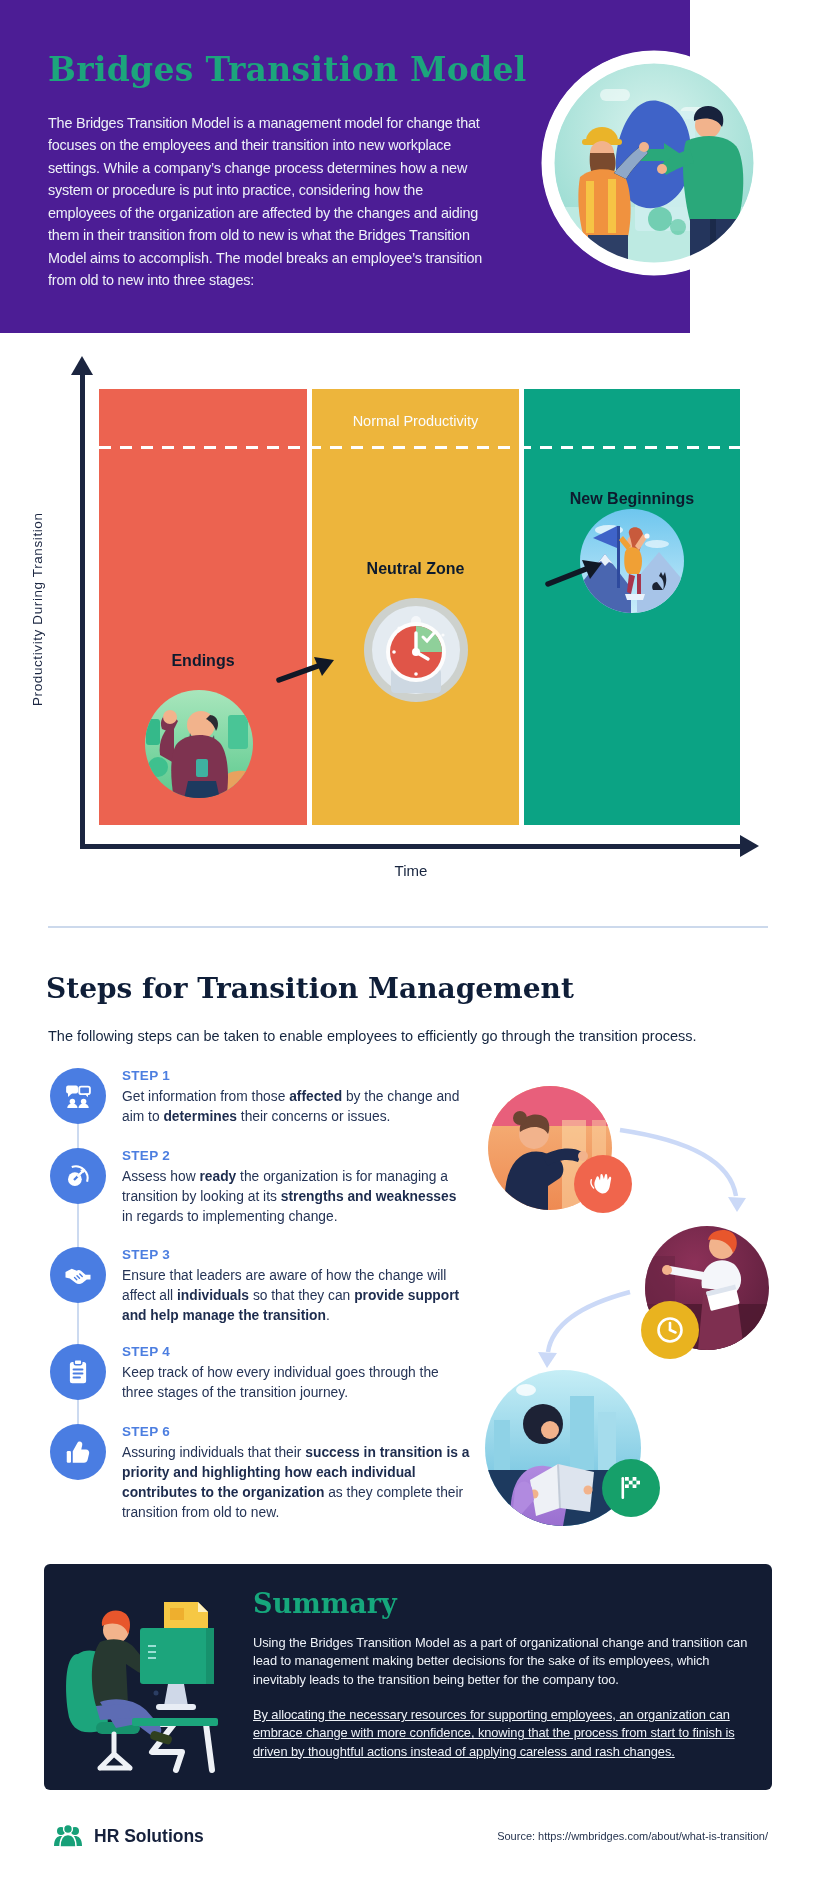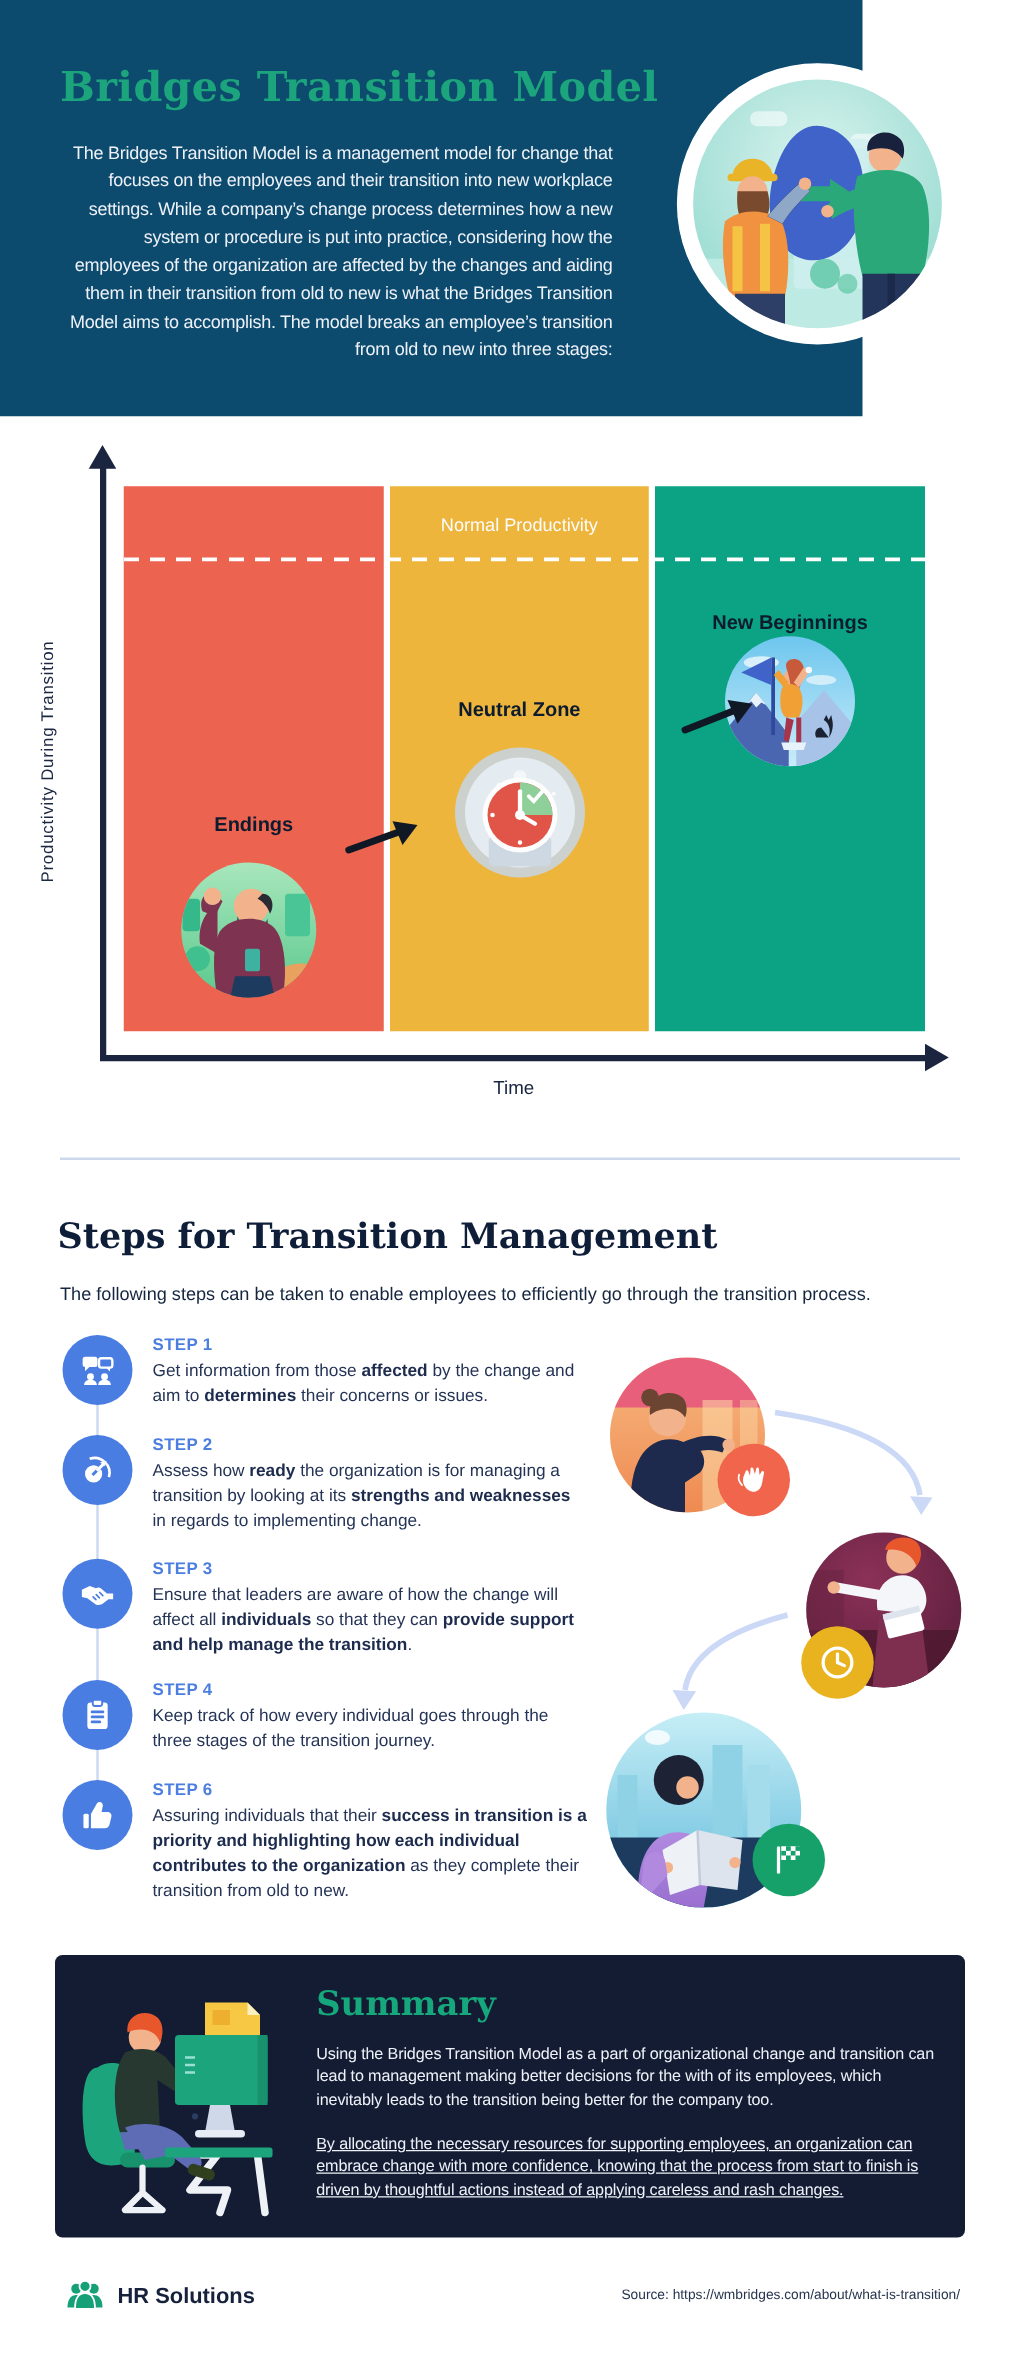--- a/index.html
+++ b/index.html
@@ -1,21 +1,21 @@
 <!DOCTYPE html>
 <html><head>
 <meta charset="utf-8">
 <style>
   html,body{margin:0;padding:0;background:#ffffff;}
   #page{position:relative;width:816px;height:1900px;background:#ffffff;overflow:hidden;
         font-family:"Liberation Sans",sans-serif;color:#1b2b4b;}
   .abs{position:absolute;}
 
   
-  #header{left:0;top:0;width:690px;height:333px;background:#0c4a6e;text-align:right;}
+  #header{left:0;top:0;width:690px;height:333px;background:#4c1d95;}
   #header-title{left:48px;top:50px;font-family:"DejaVu Serif",serif;font-weight:bold;
                 font-size:33px;color:#1ca57c;letter-spacing:.3px;}
   #header-desc{left:48px;top:112px;width:442px;font-size:14.4px;line-height:1.56;
                color:#eef2f8;letter-spacing:-.2px;}
   #hero-wrap{left:540px;top:49px;width:228px;height:228px;}
 
   
   .axis{background:#1b2540;}
   #y-axis{left:80px;top:372px;width:5px;height:476px;}
   #y-arrow{left:71px;top:356px;width:0;height:0;border:11.5px solid transparent;
@@ -488,21 +488,21 @@
           <line x1="92" y1="74" x2="100" y2="74"></line>
         </g>
       <path d="M112,100 L128,100 L132,122 L108,122 Z" fill="#cfd8e8"></path>
       <rect x="100" y="120" width="40" height="6" rx="3" fill="#e8edf5"></rect>
 
       <rect x="76" y="134" width="86" height="8" rx="2" fill="#1ca57c"></rect>
       <circle cx="100" cy="109" r="2.5" fill="#2b3d63"></circle>
     </svg>
   </div>
   <div class="abs" id="summary-title">Summary</div>
-  <div class="abs summary-p" id="summary-p1">Using the Bridges Transition Model as a part of organizational change and transition can lead to management making better decisions for the with of its employees, which inevitably leads to the transition being better for the company too.</div>
+  <div class="abs summary-p" id="summary-p1">Using the Bridges Transition Model as a part of organizational change and transition can lead to management making better decisions for the sake of its employees, which inevitably leads to the transition being better for the company too.</div>
   <div class="abs summary-p" id="summary-p2">By allocating the necessary resources for supporting employees, an organization can embrace change with more confidence, knowing that the process from start to finish is driven by thoughtful actions instead of applying careless and rash changes.</div>
 
   <div class="abs" id="footer-logo">
     <svg width="32" height="24" viewBox="0 0 32 24" fill="#16a078">
       <circle cx="9" cy="7" r="4"></circle>
       <path d="M2,22 C2,14 6,12 9,12 C12,12 16,14 16,22 Z"></path>
       <circle cx="23" cy="7" r="4"></circle>
       <path d="M16,22 C16,14 20,12 23,12 C26,12 30,14 30,22 Z"></path>
       <circle cx="16" cy="5" r="4.4" stroke="#ffffff" stroke-width="1.4"></circle>
       <path d="M8,23 C8,13 12,10.5 16,10.5 C20,10.5 24,13 24,23 Z" stroke="#ffffff" stroke-width="1.4"></path>

